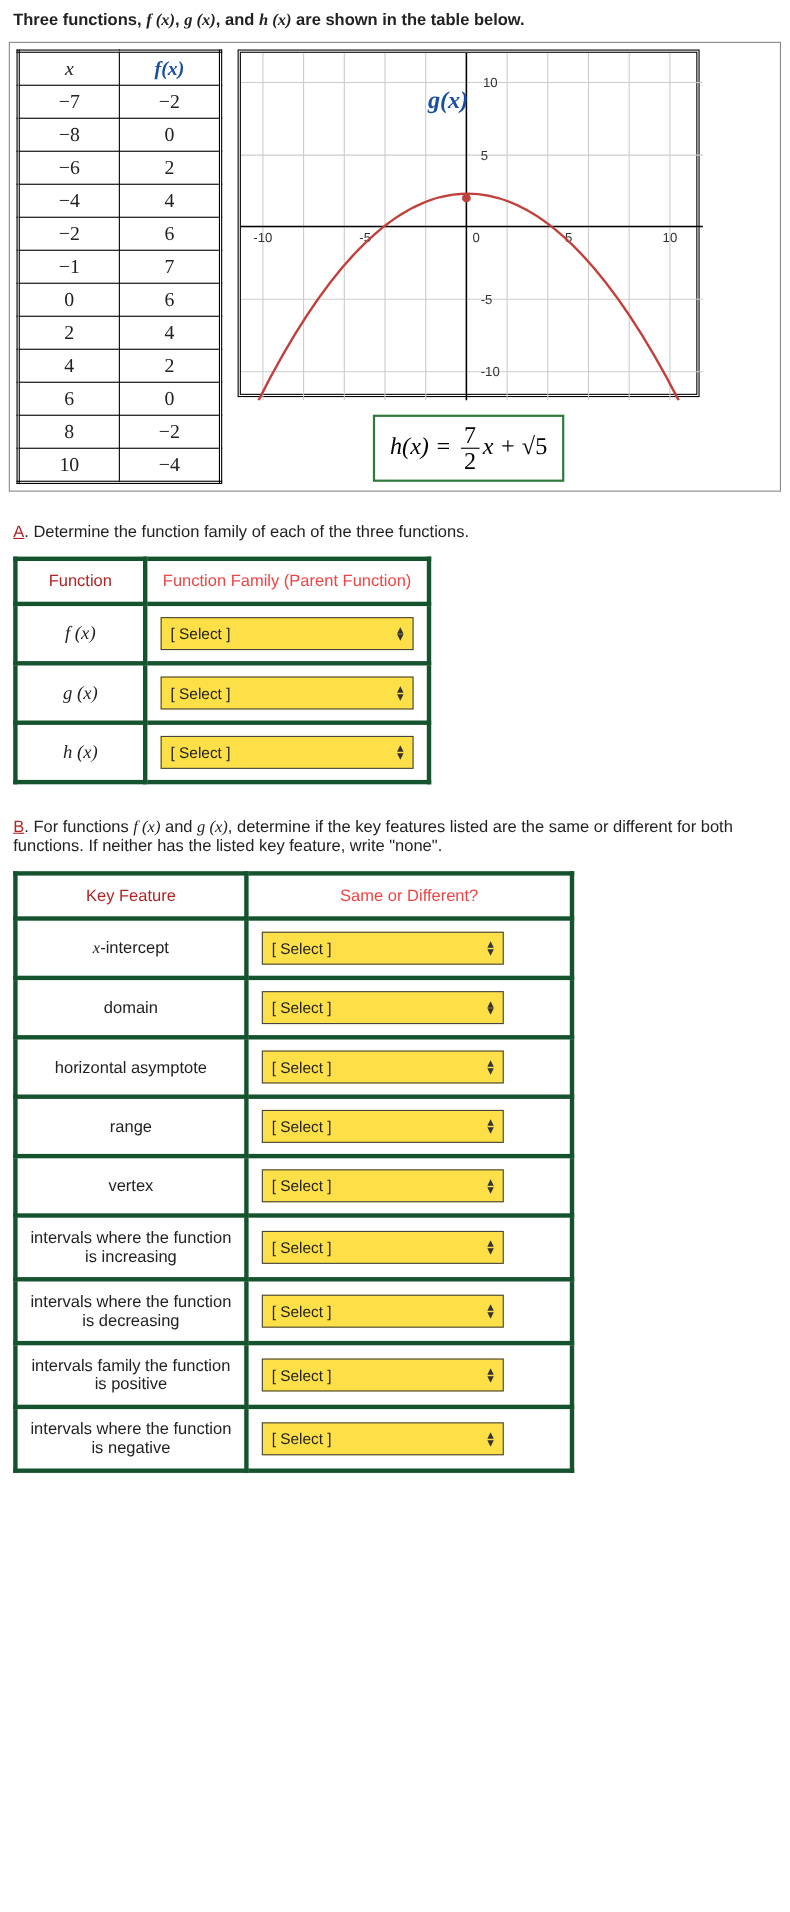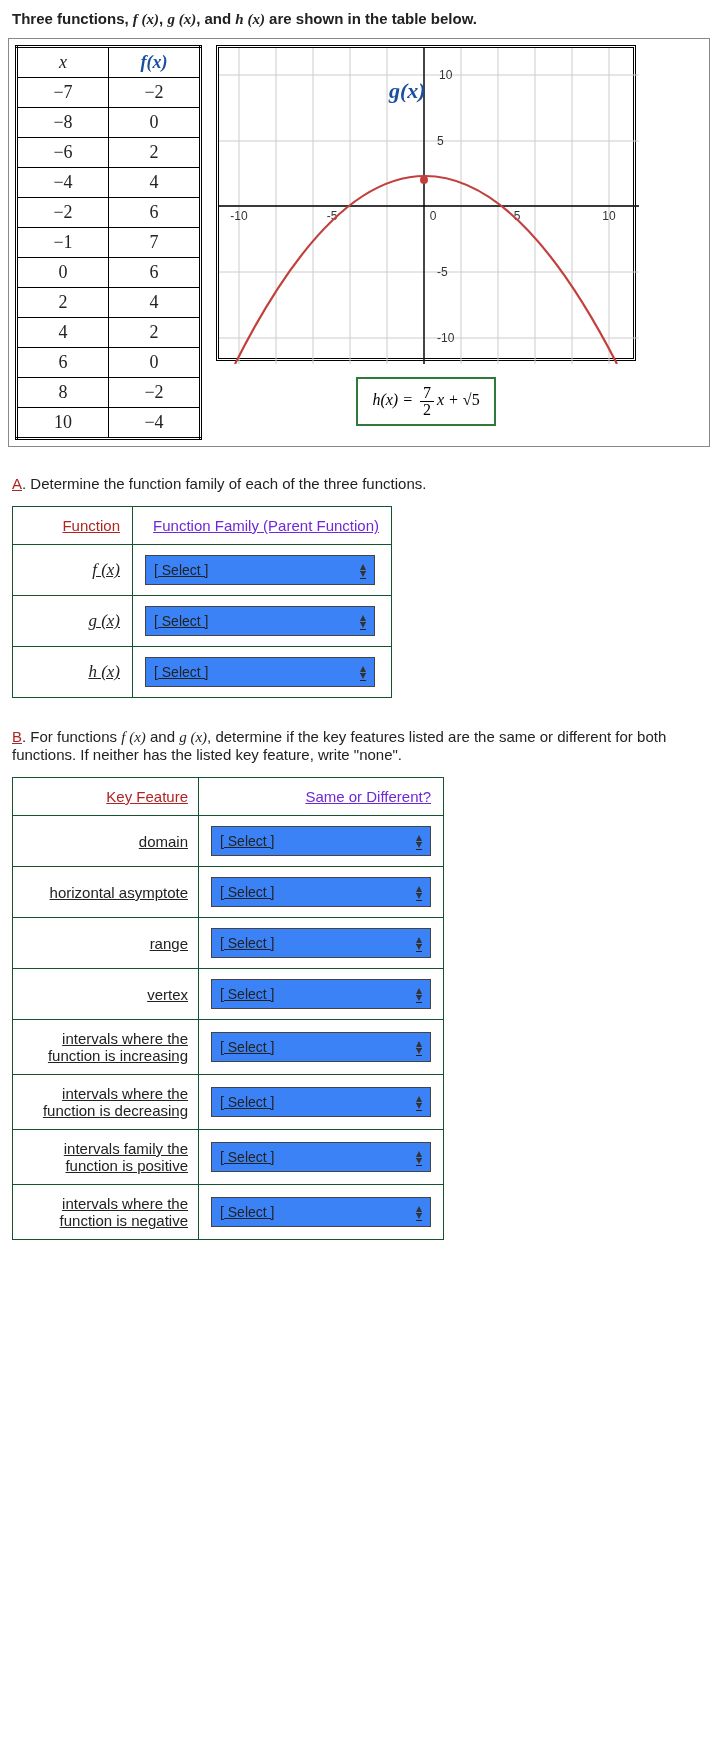--- a/index.html
+++ b/index.html
@@ -44,65 +44,64 @@
     height: 316px;
     background: #fff;
   }
   .graph-box svg { display:block; }
   .hx-box {
     border: 2px solid #2d7a3a;
     display: inline-block;
     padding: 6px 14px;
     margin-top: 16px;
     font-family: 'Times New Roman', serif;
-    font-size: 16px;
+    font-size: 22px;
     font-style: italic;
     color: #000;
   }
   .hx-wrap { text-align: center; width: 420px; }
   .frac { display:inline-block; vertical-align: middle; text-align:center; font-style: normal; line-height:1; margin: 0 3px;}
   .frac .n { display:block; border-bottom:1.5px solid #000; padding:0 3px; }
   .frac .d { display:block; padding:0 3px; }
   .section-letter { color: #b02424; text-decoration: underline; font-weight: normal; }
   .section-p { margin: 6px 0 14px 4px; }
   .ans-table {
     border-collapse: collapse;
     margin: 0 0 30px 4px;
   }
   .ans-table th, .ans-table td {
-    border: 1px solid #14532d;
+    border: 4px solid #14532d;
     padding: 10px 12px;
-    text-align: right;
+    text-align: center;
     vertical-align: middle;
-    text-decoration: underline;
   }
   .ans-table th { font-weight: normal; }
   .hdr-red { color: #b02424; text-align: center; }
-  .hdr-purple { color: #6d28d9; text-align: center; }
+  .hdr-purple { color: #ef4444; text-align: center; }
   .fn-cell { font-family:'Times New Roman', serif; font-style: italic; font-size: 17px; text-align:center; }
   .select-box {
     border: 1px solid #444;
     padding: 6px 8px;
     width: 220px;
     display: flex;
     justify-content: space-between;
     align-items: center;
-    background: #3b82f6;
+    background: #fde047;
     font-size: 14px;
   }
   .stepper-icon {
     font-size: 12px;
     line-height: 7px;
     color: #333;
     display: flex;
     flex-direction: column;
   }
   .tableA { width: 380px; }
   .tableA td:first-child { width: 120px; }
-  .tableB { width: 432px; }
+  .tableB { width: 510px; }
   .tableB td:first-child, .tableB th:first-child { width: 210px; padding: 10px 10px; }
   .tableB .select-box { width: 220px; }
 </style>
 </head>
 <body>
 
 <p class="intro">
   <span>Three functions, </span><span class="math-i">f (x)</span><span>, </span><span class="math-i">g (x)</span><span>, and </span><span class="math-i">h (x)</span><span> are shown in the table below.</span>
 </p>
 
@@ -280,20 +279,32 @@
 
 <table class="ans-table tableB">
   <thead>
     <tr>
       <th class="hdr-red">Key Feature</th>
       <th class="hdr-purple">Same or Different?</th>
     </tr>
   </thead>
   <tbody id="tableB-body">
       <tr>
+        <td><span class="math-i">x</span>-intercept</td>
+        <td>
+          <div class="select-box" style="width: 220px;">
+            <span>[ Select ]</span>
+            <span class="stepper-icon">
+              <span>▴</span>
+              <span>▾</span>
+            </span>
+          </div>
+        </td>
+      </tr>
+      <tr>
         <td>domain</td>
         <td>
           <div class="select-box" style="width: 220px;">
             <span>[ Select ]</span>
             <span class="stepper-icon">
               <span>▴</span>
               <span>▾</span>
             </span>
           </div>
         </td>

